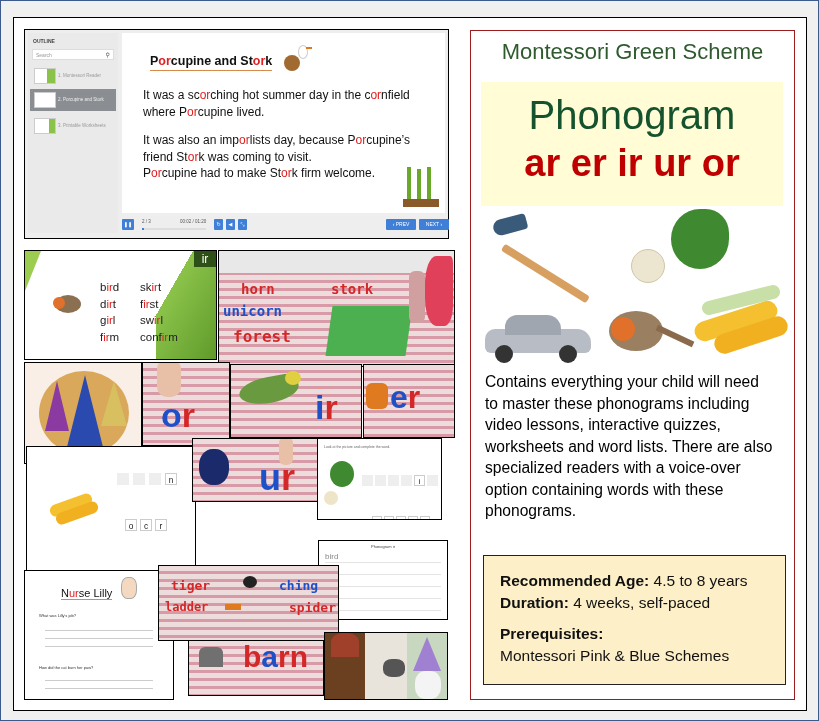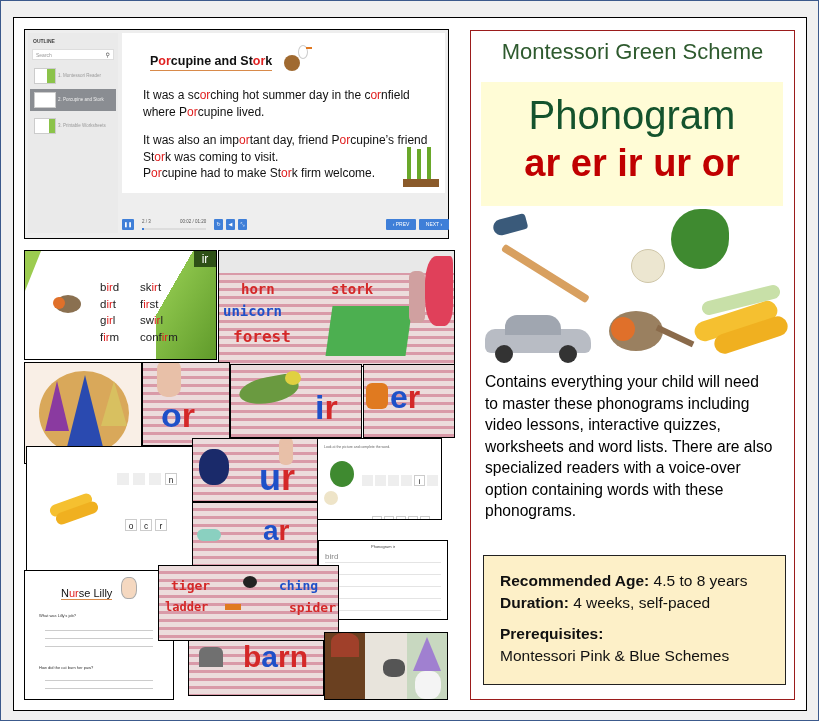--- a/index.html
+++ b/index.html
@@ -60,21 +60,21 @@
   .outline-item {
     position: absolute; left: 2px; width: 86px; height: 22px; font-size: 4.5px; color: #999;
     padding-left: 28px; padding-top: 8px;
   }
   .outline-item.active { background: #8a8d92; color: #eee; }
   .outline-thumb {
     position: absolute; left: 4px; top: 3px; width: 22px; height: 16px;
     background: linear-gradient(90deg,#fff 60%,#8bc34a 60%); border: 1px solid #ccc;
   }
   .slide {
-    position: absolute; left: 97px; top: 3px; width: 323px; height: 160px; background: #fff;
+    position: absolute; left: 97px; top: 3px; width: 323px; height: 180px; background: #fff;
   }
   .slide-title {
     position: absolute; left: 28px; top: 21px; font-size: 12.5px; font-weight: bold; color: #111;
     border-bottom: 1px solid #d88a4a; padding-bottom: 2px;
   }
   .slide-text {
     position: absolute; left: 21px; top: 54px; width: 300px; font-size: 12px; line-height: 16.5px; color: #111;
   }
   .slide-text p { margin-bottom: 12px; }
   .slide-text p.tight { margin-bottom: 0; }
@@ -124,21 +124,21 @@
       <div class="slide-title">
         <span>P</span><span class="red">or</span><span>cupine and St</span><span class="red">or</span><span>k</span>
       </div>
       <div style="position:absolute;left:160px;top:10px;width:32px;height:30px;">
         <div style="position:absolute;left:2px;top:12px;width:16px;height:16px;border-radius:50%;background:#a06a30;"></div>
         <div style="position:absolute;left:16px;top:2px;width:10px;height:14px;border-radius:50%;background:#fff;border:1px solid #ccc;"></div>
         <div style="position:absolute;left:24px;top:4px;width:6px;height:2px;background:#e07820;"></div>
       </div>
       <div class="slide-text" id="slide-text">
           <p><span>It was a sc</span><span class="red">or</span><span>ching hot summer day in the c</span><span class="red">or</span><span>nfield where P</span><span class="red">or</span><span>cupine lived.</span></p>
-          <p class="tight"><span>It was also an imp</span><span class="red">or</span><span>tant day, friend P</span><span class="red">or</span><span>cupine’s friend St</span><span class="red">or</span><span>k was coming to visit.</span></p>
+          <p class="tight"><span>It was also an imp</span><span class="red">or</span><span>lists day, because P</span><span class="red">or</span><span>cupine’s friend St</span><span class="red">or</span><span>k was coming to visit.</span></p>
           <p><span>P</span><span class="red">or</span><span>cupine had to make St</span><span class="red">or</span><span>k firm welcome.</span></p>
         </div>
       <div style="position:absolute;right:6px;bottom:6px;width:36px;height:40px;">
         <div style="position:absolute;left:4px;top:0;width:4px;height:32px;background:#6aa82a;"></div>
         <div style="position:absolute;left:14px;top:2px;width:4px;height:30px;background:#6aa82a;"></div>
         <div style="position:absolute;left:24px;top:0;width:4px;height:32px;background:#6aa82a;"></div>
         <div style="position:absolute;left:0;bottom:0;width:36px;height:8px;background:#8a5a2a;"></div>
       </div>
     </div>
 
@@ -238,26 +238,20 @@
   </div>
 
   <div class="tile mat" style="left:178px;top:420px;width:126px;height:64px;">
     <div style="position:absolute;left:6px;top:10px;width:30px;height:36px;background:#1a2a6a;border-radius:45%;"></div>
     <div style="position:absolute;left:86px;top:-2px;width:14px;height:28px;background:#e8c0a8;border-radius:6px;"></div>
     <div style="position:absolute;left:66px;top:20px;font-size:36px;line-height:38px;">
       <span class="letter-blue">u</span><span class="letter-red">r</span>
     </div>
   </div>
 
-  <div class="tile mat" style="left:178px;top:484px;width:126px;height:64px;">
-    <div style="position:absolute;left:4px;top:26px;width:24px;height:12px;background:#8ad0c0;border-radius:6px;"></div>
-    <div style="position:absolute;left:70px;top:12px;font-size:28px;line-height:32px;">
-      <span class="letter-blue">a</span><span class="letter-red">r</span>
-    </div>
-  </div>
 
   <div class="tile" style="left:303px;top:420px;width:125px;height:82px;background:#fff;">
     <div style="position:absolute;left:6px;top:6px;font-size:3.5px;color:#666;">Look at the picture and complete the word.</div>
     <div style="position:absolute;left:6px;top:22px;width:30px;height:46px;">
       <div style="position:absolute;left:6px;top:0;width:24px;height:26px;background:#3f8a30;border-radius:50%;"></div>
       <div style="position:absolute;left:0;top:30px;width:14px;height:14px;background:#eee4c8;border-radius:50%;"></div>
     </div>
     <div id="turnip-slots" style="position:absolute;left:44px;top:36px;display:flex;gap:2px;">
         <div style="width: 11px; height: 11px; font-size: 7.7px; line-height: 11px; text-align: center; color: rgb(34, 34, 34); background: rgb(238, 238, 238);"></div>
         <div style="width: 11px; height: 11px; font-size: 7.7px; line-height: 11px; text-align: center; color: rgb(34, 34, 34); background: rgb(238, 238, 238);"></div>

